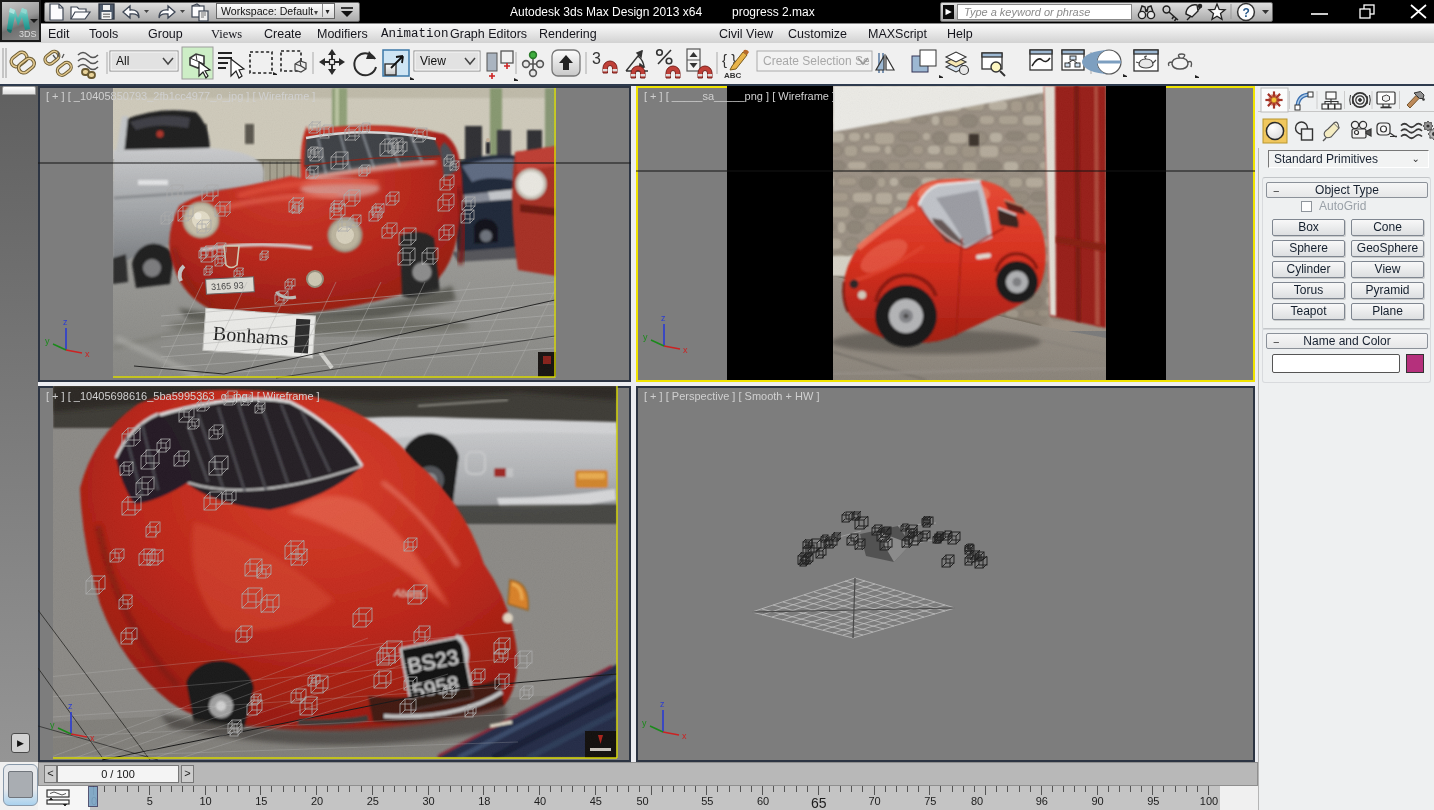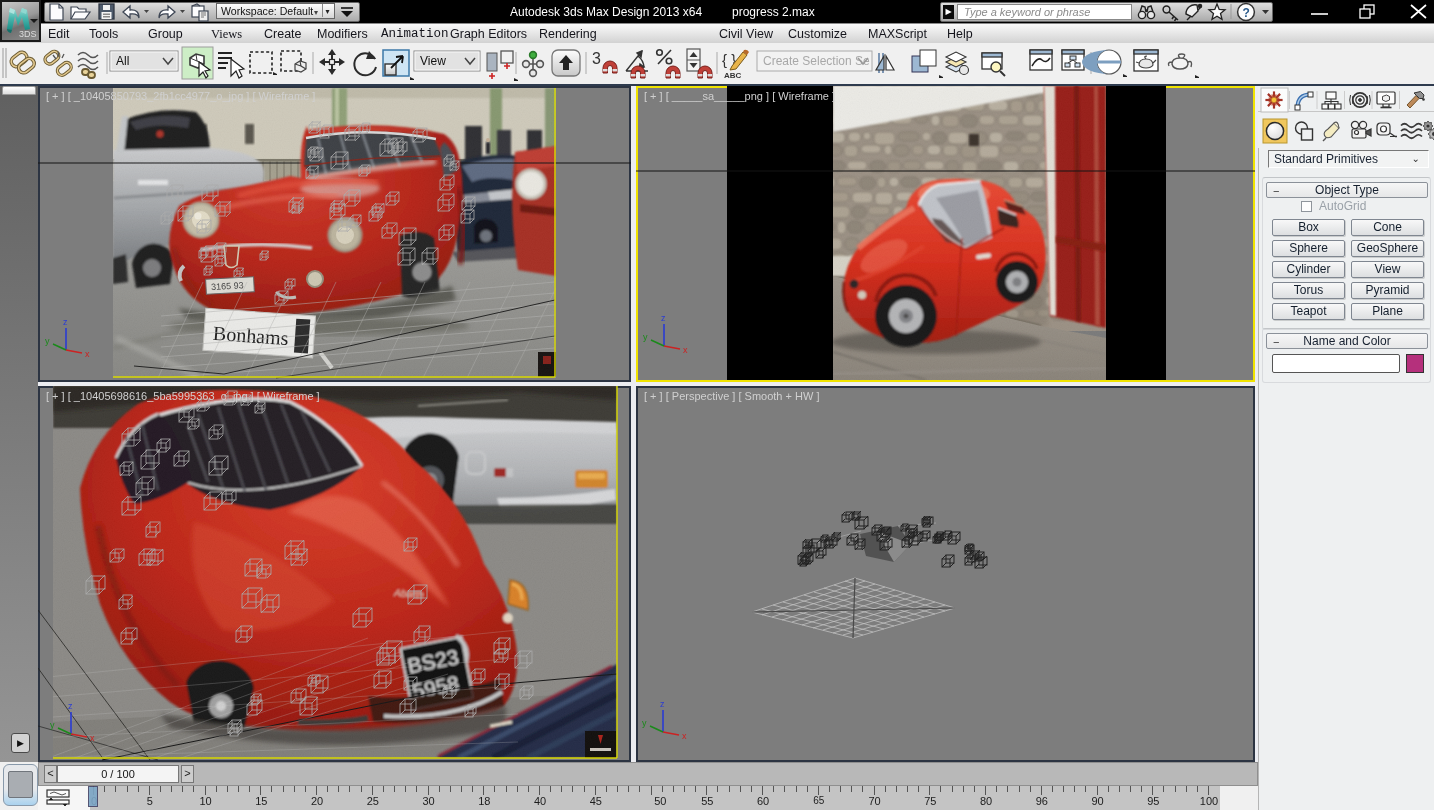--- a/index.html
+++ b/index.html
@@ -2050,27 +2050,27 @@
       <div style="position:absolute;left:-11.0px;top:9px;width:30px;text-align:center;font-size:11px;color:#1c1c1c">0</div>
       <div style="position:absolute;left:44.8px;top:9px;width:30px;text-align:center;font-size:11px;color:#1c1c1c">5</div>
       <div style="position:absolute;left:100.5px;top:9px;width:30px;text-align:center;font-size:11px;color:#1c1c1c">10</div>
       <div style="position:absolute;left:156.3px;top:9px;width:30px;text-align:center;font-size:11px;color:#1c1c1c">15</div>
       <div style="position:absolute;left:212.0px;top:9px;width:30px;text-align:center;font-size:11px;color:#1c1c1c">20</div>
       <div style="position:absolute;left:267.8px;top:9px;width:30px;text-align:center;font-size:11px;color:#1c1c1c">25</div>
       <div style="position:absolute;left:323.5px;top:9px;width:30px;text-align:center;font-size:11px;color:#1c1c1c">30</div>
       <div style="position:absolute;left:379.3px;top:9px;width:30px;text-align:center;font-size:11px;color:#1c1c1c">18</div>
       <div style="position:absolute;left:435.0px;top:9px;width:30px;text-align:center;font-size:11px;color:#1c1c1c">40</div>
       <div style="position:absolute;left:490.8px;top:9px;width:30px;text-align:center;font-size:11px;color:#1c1c1c">45</div>
-      <div style="position:absolute;left:546.5px;top:9px;width:30px;text-align:right;font-size:11px;color:#1c1c1c">50</div>
+      <div style="position:absolute;left:546.5px;top:9px;width:30px;text-align:left;font-size:11px;color:#1c1c1c">50</div>
       <div style="position:absolute;left:602.3px;top:9px;width:30px;text-align:center;font-size:11px;color:#1c1c1c">55</div>
       <div style="position:absolute;left:658.0px;top:9px;width:30px;text-align:center;font-size:11px;color:#1c1c1c">60</div>
-      <div style="position:absolute;left:713.8px;top:9px;width:30px;text-align:center;font-size:10px;color:#1c1c1c">65</div>
+      <div style="position:absolute;left:713.8px;top:9px;width:30px;text-align:center;font-size:14px;color:#1c1c1c">65</div>
       <div style="position:absolute;left:769.5px;top:9px;width:30px;text-align:center;font-size:11px;color:#1c1c1c">70</div>
       <div style="position:absolute;left:825.3px;top:9px;width:30px;text-align:center;font-size:11px;color:#1c1c1c">75</div>
-      <div style="position:absolute;left:881.0px;top:9px;width:30px;text-align:center;font-size:11px;color:#1c1c1c">80</div>
+      <div style="position:absolute;left:881.0px;top:9px;width:30px;text-align:left;font-size:11px;color:#1c1c1c">80</div>
       <div style="position:absolute;left:936.8px;top:9px;width:30px;text-align:center;font-size:11px;color:#1c1c1c">96</div>
       <div style="position:absolute;left:992.5px;top:9px;width:30px;text-align:center;font-size:11px;color:#1c1c1c">90</div>
       <div style="position:absolute;left:1048.3px;top:9px;width:30px;text-align:center;font-size:11px;color:#1c1c1c">95</div>
       <div style="position:absolute;left:1104.0px;top:9px;width:30px;text-align:center;font-size:11px;color:#1c1c1c">100</div>
     </div>
   <div class="abs" id="layoutbtn">
       <div class="inner"></div>
     </div>
 <div class="abs" style="position: absolute; left: 88px; top: 786px; width: 10px; height: 21px; background: rgb(125, 167, 199); border: 1px solid rgb(68, 68, 102); opacity: 0.9;"></div>
   </div>

